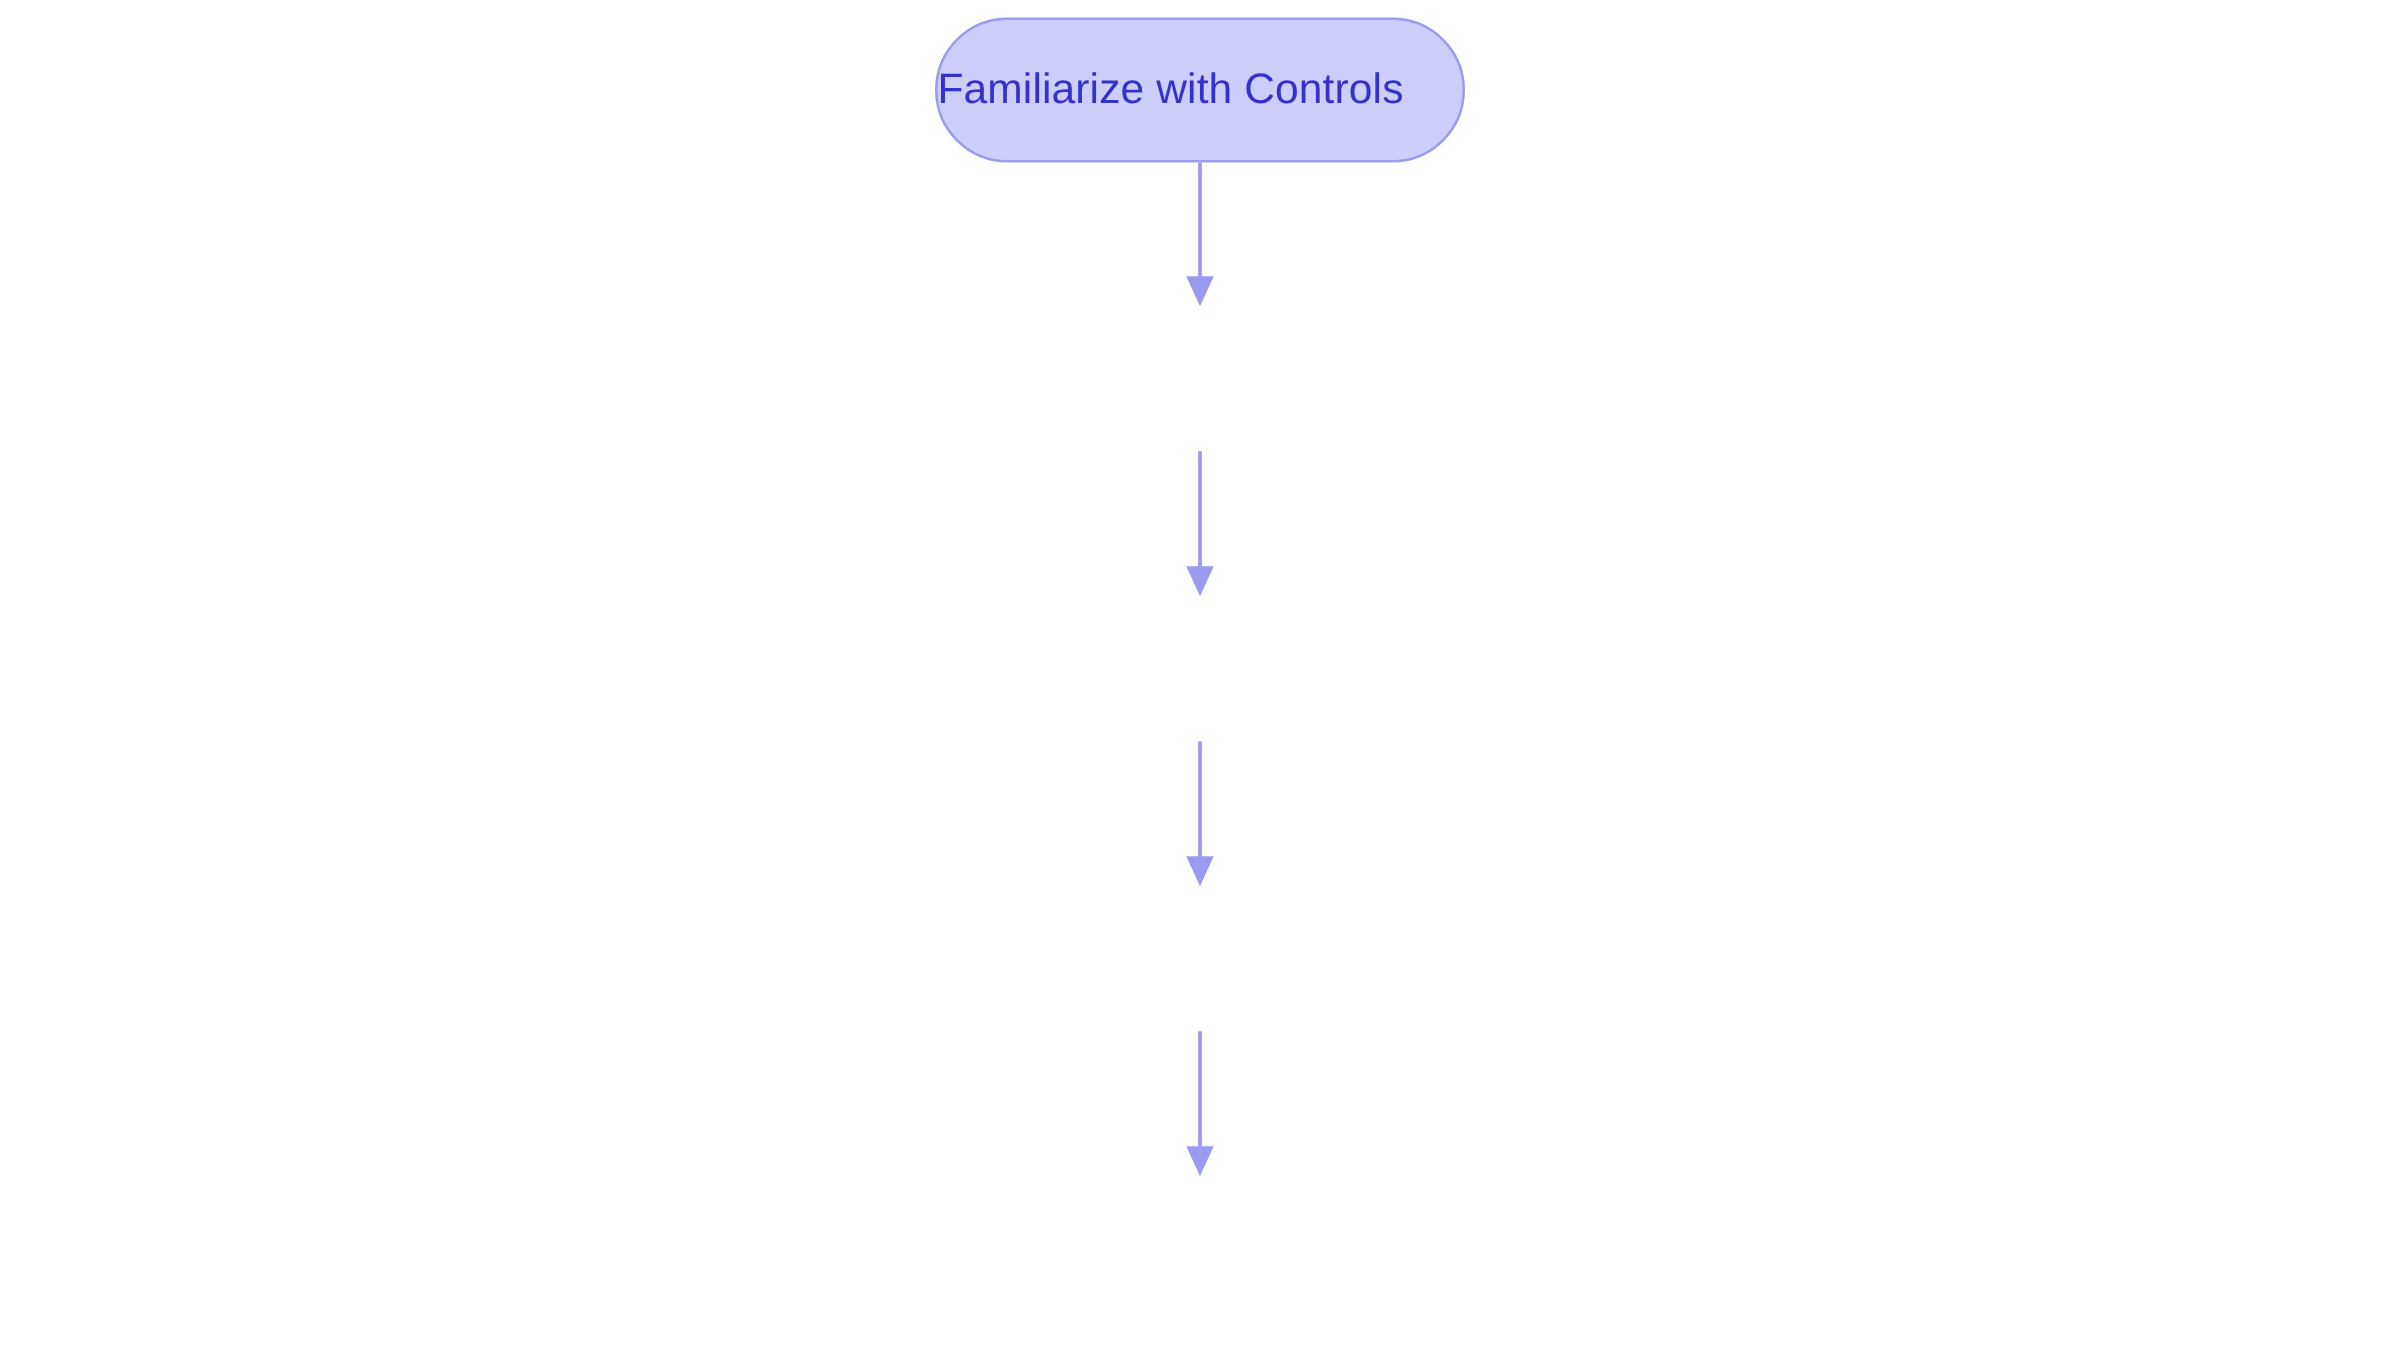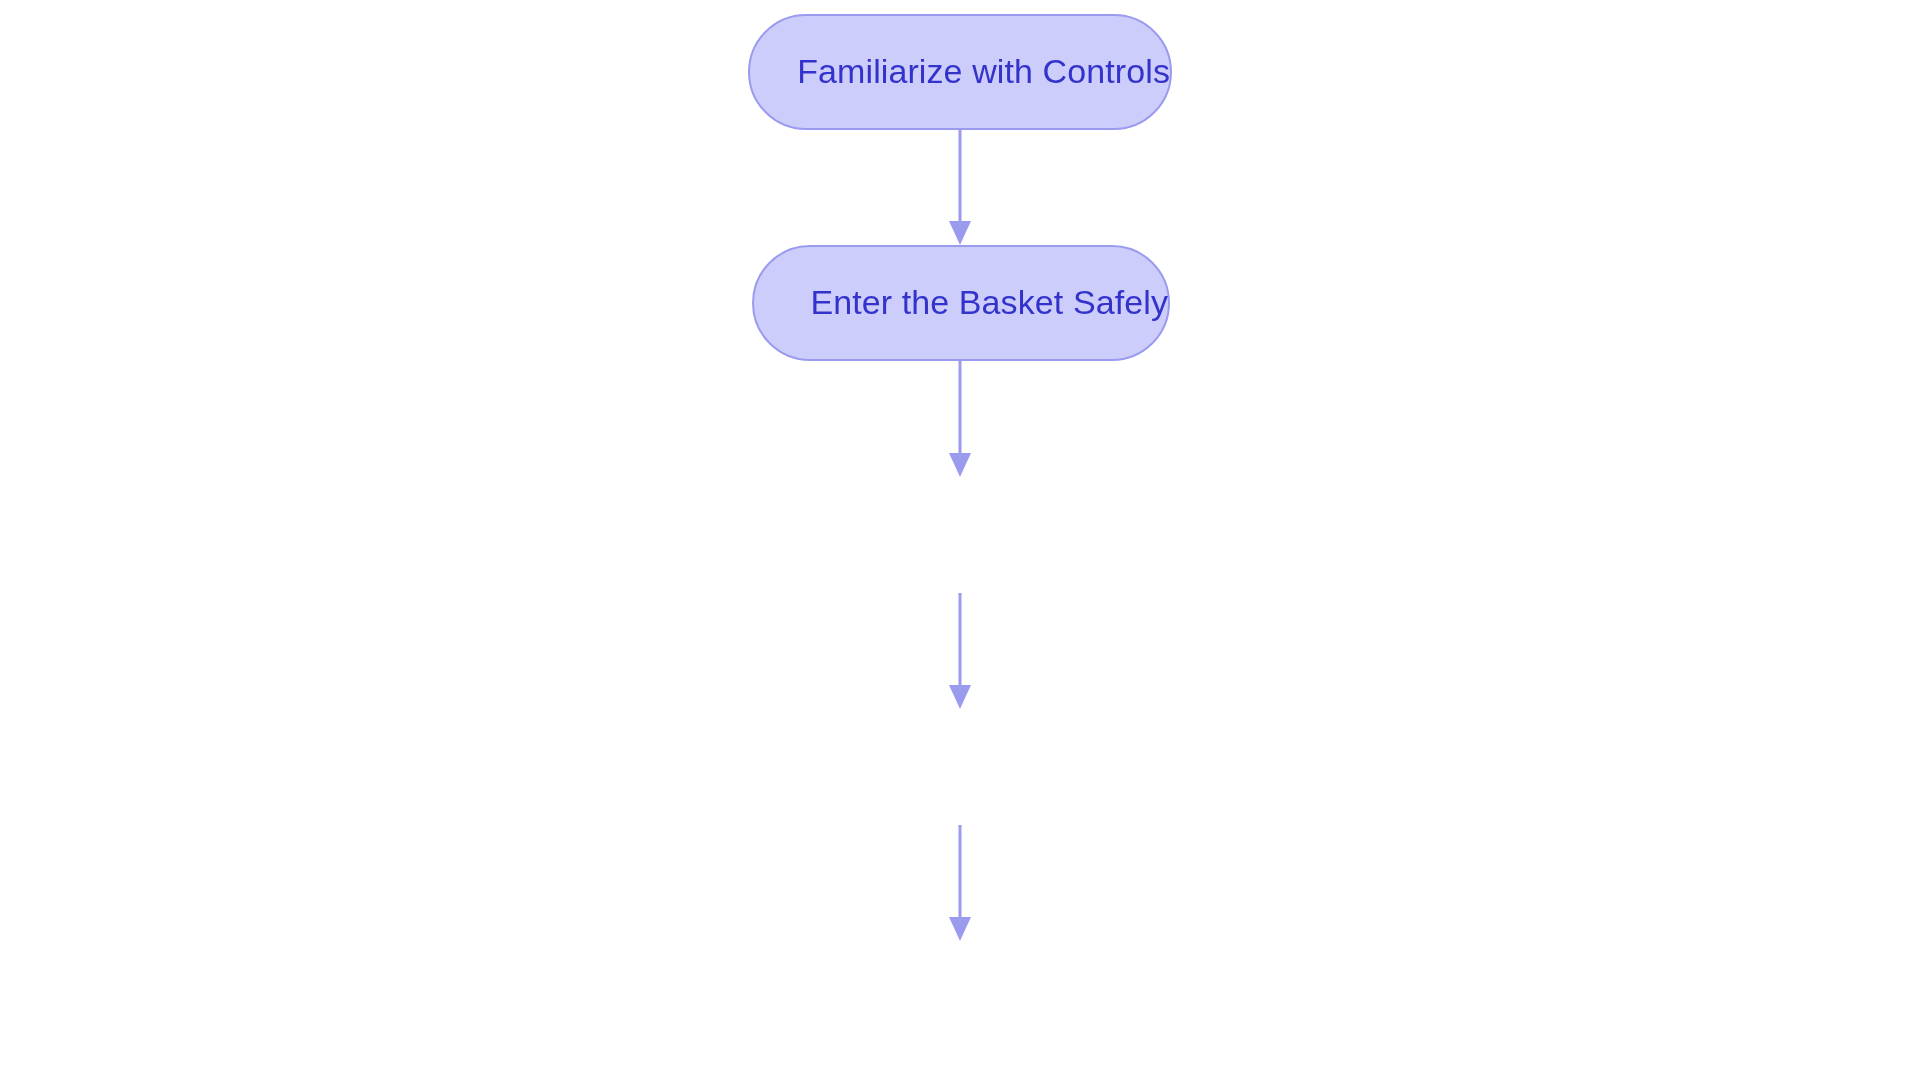--- a/index.html
+++ b/index.html
@@ -18,21 +18,21 @@
     position: relative;
     width: 1920px;
     height: 1083px;
     background: #ffffff;
   }
   .node {
     position: absolute;
     box-sizing: border-box;
     display: flex;
     align-items: center;
-    justify-content: flex-end;
+    justify-content: flex-start;
     background: #cccdfa;
     border: 2px solid #9a9bee;
     border-radius: 999px;
     color: #3333cc;
     font-family: "Liberation Sans", sans-serif;
     font-size: 34px;
     font-weight: 400;
     line-height: 1;
     letter-spacing: 0.1px;
     white-space: nowrap;
@@ -75,16 +75,13 @@
     </div>
     <div class="edge" style="left: 946px; top: 825px; width: 28px; height: 116px;">
       <svg width="28" height="116" viewBox="0 0 28 116">
         <line x1="14" y1="0" x2="14" y2="94" stroke="#9a9bee" stroke-width="3"></line>
         <polygon points="3,92 25,92 14,116" fill="#9a9bee"></polygon>
       </svg>
     </div>
     <div class="node" style="left: 748px; top: 14px; width: 424px; height: 116px; background: rgb(204, 205, 250); border-color: rgb(154, 155, 238); color: rgb(51, 51, 204);">
       <span class="node-label">Familiarize with Controls</span>
     </div>
-    <div class="node" style="left: 752px; top: 245px; width: 418px; height: 116px; background: rgb(204, 205, 250); border-color: rgb(154, 155, 238); color: rgb(51, 51, 204);">
-      <span class="node-label">Enter the Basket Safely</span>
-    </div>
   </div>
 
 </body></html>

